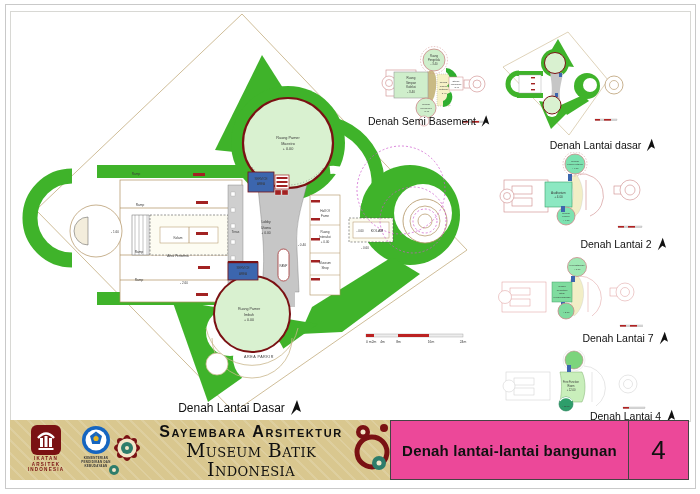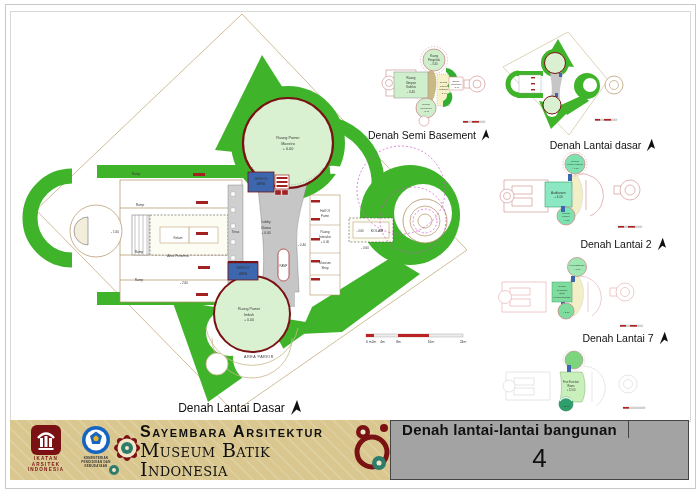--- a/index.html
+++ b/index.html
@@ -14,27 +14,27 @@
   .caption span{white-space:nowrap;}
   .cap-main{font-size:12px;}
   .cap-small{font-size:10.5px;}
   
   #banner{left:10px;top:420px;width:380px;height:60px;background:#D9C78F;overflow:hidden;}
   #banner .texture{position:absolute;inset:0;background:
      repeating-linear-gradient(45deg,rgba(255,255,255,.14) 0 2px,rgba(0,0,0,0) 2px 9px);}
   .logo-block{position:absolute;top:5px;text-align:center;}
   .logo-cap1{font-size:4.6px;font-weight:bold;color:#7A1113;letter-spacing:1.2px;line-height:1.25;margin-top:1px;}
   .logo-cap2{font-size:2.9px;font-weight:bold;color:#333;letter-spacing:.3px;line-height:1.3;margin-top:2px;}
-  #banner-titles{position:absolute;left:130px;top:3px;width:222px;text-align:left;color:#101010;}
+  #banner-titles{position:absolute;left:130px;top:3px;width:222px;text-align:center;color:#101010;}
   #banner-title1{font-size:16px;font-weight:700;font-variant:small-caps;letter-spacing:1.6px;}
   #banner-title2{font-size:19px;font-weight:400;font-variant:small-caps;letter-spacing:.4px;
                  font-family:"DejaVu Serif","Liberation Serif",serif;line-height:1.02;}
   
-  #titleblock{left:390px;top:420px;width:299px;height:60px;background:#a3a3a3;border:1px solid #444;
-              display:flex;box-sizing:border-box;flex-direction:column;}
+  #titleblock{left:390px;top:420px;width:299px;height:60px;background:#ec4899;border:1px solid #444;
+              display:flex;box-sizing:border-box;}
   #titleblock .tb-title{width:237px;display:flex;align-items:center;justify-content:center;
               border-right:1px solid #444;font-size:15px;font-weight:700;letter-spacing:.2px;color:#111;}
   #titleblock .tb-num{flex:1;display:flex;align-items:center;justify-content:center;
               font-size:26px;color:#111;}
 </style>
 </head>
 <body>
 
 <div id="board">
   <div class="abs" id="page-border"></div>
@@ -375,40 +375,46 @@
       <text x="66" y="56.5" font-size="2.4" fill="#ffffff">+12.00</text>
     </g>
   </svg>
 
   <div class="abs caption cap-main" style="left:165px;top:399px;width:150px">
     <span>Denah Lantai Dasar</span>
     <svg width="13" height="17" viewBox="0 0 13 17">
       <polygon points="2,16 8,1 12,13 7.5,10.5" fill="#111"></polygon>
       </svg>
   </div>
-  <div class="abs caption cap-small" style="left:368px;top:128px;width:122px">
+  <div class="abs caption cap-small" style="left:368px;top:114px;width:122px">
     <span>Denah Semi Basement</span>
     <svg width="11" height="14" viewBox="0 0 13 17">
       <polygon points="2,16 8,1 12,13 7.5,10.5" fill="#111"></polygon>
       </svg>
   </div>
   <div class="abs caption cap-small" style="left:548px;top:138px;width:110px">
     <span>Denah Lantai dasar</span>
     <svg width="11" height="14" viewBox="0 0 13 17">
       <polygon points="2,16 8,1 12,13 7.5,10.5" fill="#111"></polygon>
       </svg>
   </div>
   <div class="abs caption cap-small" style="left:576px;top:237px;width:95px">
     <span>Denah Lantai 2</span>
     <svg width="11" height="14" viewBox="0 0 13 17">
       <polygon points="2,16 8,1 12,13 7.5,10.5" fill="#111"></polygon>
       </svg>
   </div>
   <div class="abs caption cap-small" style="left:578px;top:331px;width:95px">
     <span>Denah Lantai 7</span>
+    <svg width="11" height="14" viewBox="0 0 13 17">
+      <polygon points="2,16 8,1 12,13 7.5,10.5" fill="#111"></polygon>
+      </svg>
+  </div>
+  <div class="abs caption cap-small" style="left:583px;top:409px;width:100px">
+    <span>Denah Lantai 4</span>
     <svg width="11" height="14" viewBox="0 0 13 17">
       <polygon points="2,16 8,1 12,13 7.5,10.5" fill="#111"></polygon>
       </svg>
   </div>
 
   <div class="abs" id="banner">
     <div class="texture"></div>
     <div class="logo-block" style="left:12px;width:48px">
       <svg width="30" height="30" viewBox="0 0 30 30" style="margin:0 auto">
         <rect x="0" y="0" width="30" height="30" rx="6" fill="#7A1113"></rect>

